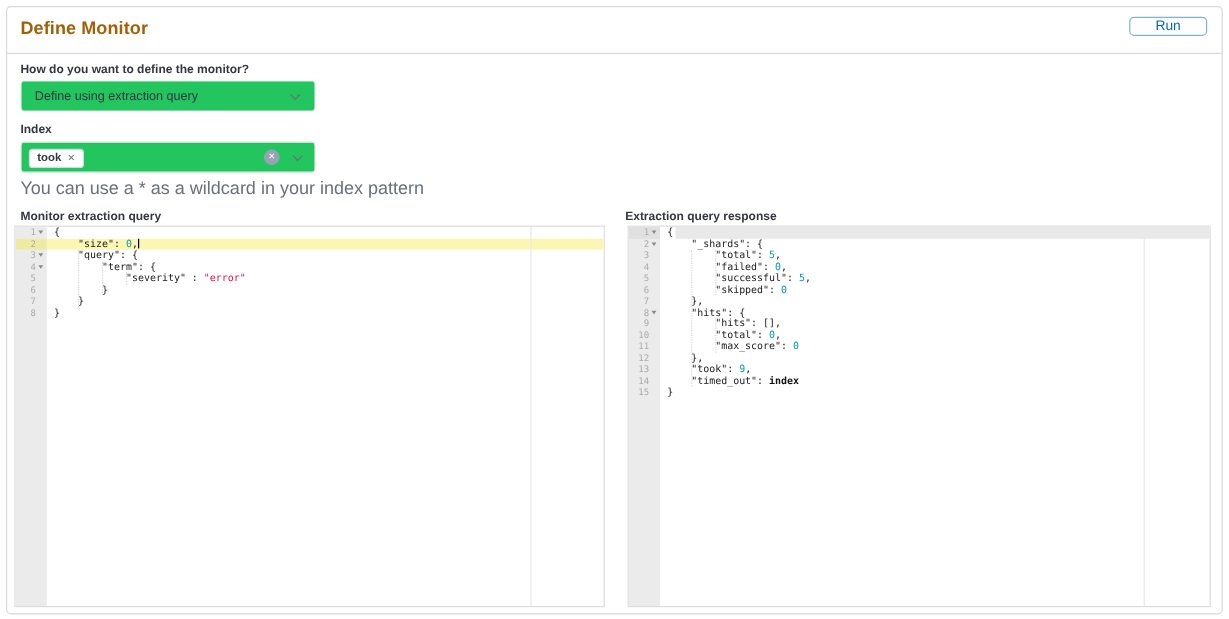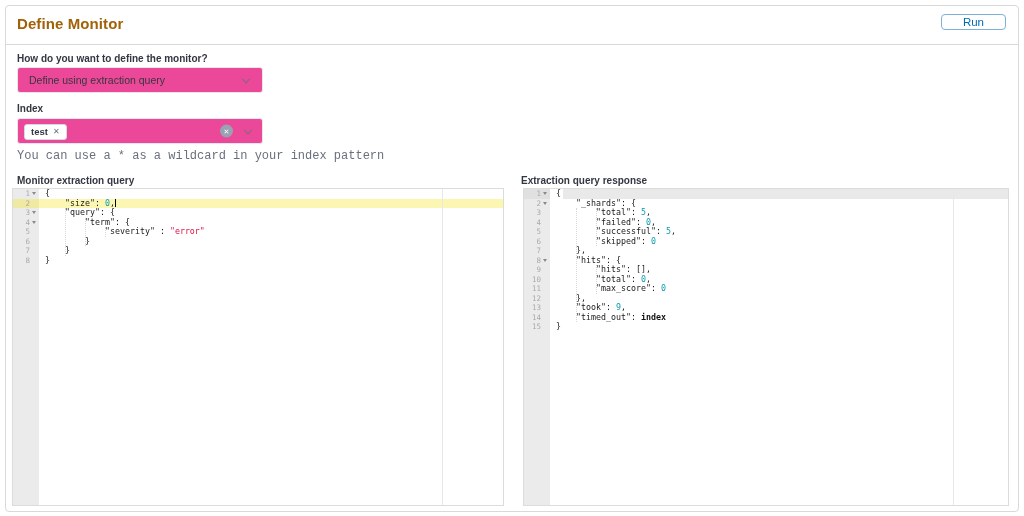--- a/index.html
+++ b/index.html
@@ -20,39 +20,39 @@
     border:1px solid #D9D9D9;border-radius:4px;}
   .panel-header-divider{position:absolute;left:0;right:0;top:38px;height:1px;background:#D9D9D9;}
   .panel-title{position:absolute;left:11px;top:9px;margin:0;font-size:15px;font-weight:bold;
     color:#a16207;letter-spacing:.1px;}
   .run-btn{position:absolute;right:12px;top:8px;height:16px;padding:0 21px;background:#fff;
     border:1px solid var(--run-border);border-radius:4px;color:var(--accent);
     font-family:"Liberation Sans",sans-serif;font-size:11.5px;font-weight:500;cursor:pointer;}
   .form-label{position:absolute;font-size:10px;font-weight:bold;color:#343741;line-height:12px;}
   .lbl-type{left:11px;top:47px;}
   .lbl-index{left:11px;top:97px;}
-  .field{position:absolute;left:11px;width:246px;background:#ec4899;border:1px solid #E7E7EC;
+  .field{position:absolute;left:11px;width:246px;background:#22c55e;border:1px solid #E7E7EC;
     border-radius:3px;}
   .select-control{top:61px;height:26px;cursor:pointer;}
   .select-value{position:absolute;left:11px;top:0;line-height:24px;font-size:10.5px;color:#343741;}
   .chevron{position:absolute;top:50%;width:6px;height:6px;border-right:1.4px solid #69707D;
     border-bottom:1.4px solid #69707D;transform:translateY(-65%) rotate(45deg);}
   .select-control .chevron{right:13px;}
   .combo-control{top:112px;height:26px;cursor:text;}
   .pill{position:absolute;left:6px;top:5px;height:16px;display:inline-flex;align-items:center;
     gap:5px;padding:0 6px;background:#fff;border:1px solid #D3DAE6;border-radius:3px;}
   .pill-label{font-size:9.5px;font-weight:600;color:#343741;line-height:14px;}
   .pill-x{font-size:8px;color:#69707D;line-height:14px;cursor:pointer;}
   .pill-x::before{content:"\2715";}
   .clear-btn{position:absolute;right:29px;top:50%;transform:translateY(-50%);width:13px;height:13px;
     border-radius:50%;background:#98A2B3;color:#fff;font-size:7px;line-height:13px;text-align:center;
     cursor:pointer;}
   .clear-btn::before{content:"\2715";}
   .combo-control .chevron{right:11px;}
-  .help-text{position:absolute;left:11px;top:143px;font-size:12px;color:#69707D;font-family:Liberation Mono, monospace;}
+  .help-text{position:absolute;left:11px;top:143px;font-size:15px;color:#69707D;}
   .ed-label{position:absolute;top:169px;font-size:10px;font-weight:bold;color:#343741;}
   .ed-label-left{left:11px;}
   .ed-label-right{left:515px;}
   .editor{position:absolute;top:182px;height:318px;background:#fff;border:1px solid #DCDCDC;
     overflow:hidden;cursor:text;}
   #editor-query{left:6px;width:492px;}
   #editor-response{left:517px;width:486px;}
   .gutter{position:absolute;left:0;top:0;bottom:0;width:26px;background:var(--gutter-bg);}
   .gutter-cell{height:var(--lh);display:flex;align-items:center;justify-content:flex-end;
     padding-right:1px;}
@@ -88,21 +88,21 @@
 
   <div class="form-label lbl-type">How do you want to define the monitor?</div>
   <div class="field select-control">
     <span class="select-value">Define using extraction query</span>
     <span class="chevron"></span>
   </div>
 
   <div class="form-label lbl-index">Index</div>
   <div class="field combo-control">
     <span class="pill">
-      <span class="pill-label">test</span>
+      <span class="pill-label">took</span>
       <span class="pill-x"></span>
     </span>
     <span class="clear-btn"></span>
     <span class="chevron"></span>
   </div>
   <div class="help-text">You can use a * as a wildcard in your index pattern</div>
 
   <div class="ed-label ed-label-left">Monitor extraction query</div>
   <div class="ed-label ed-label-right">Extraction query response</div>
 

